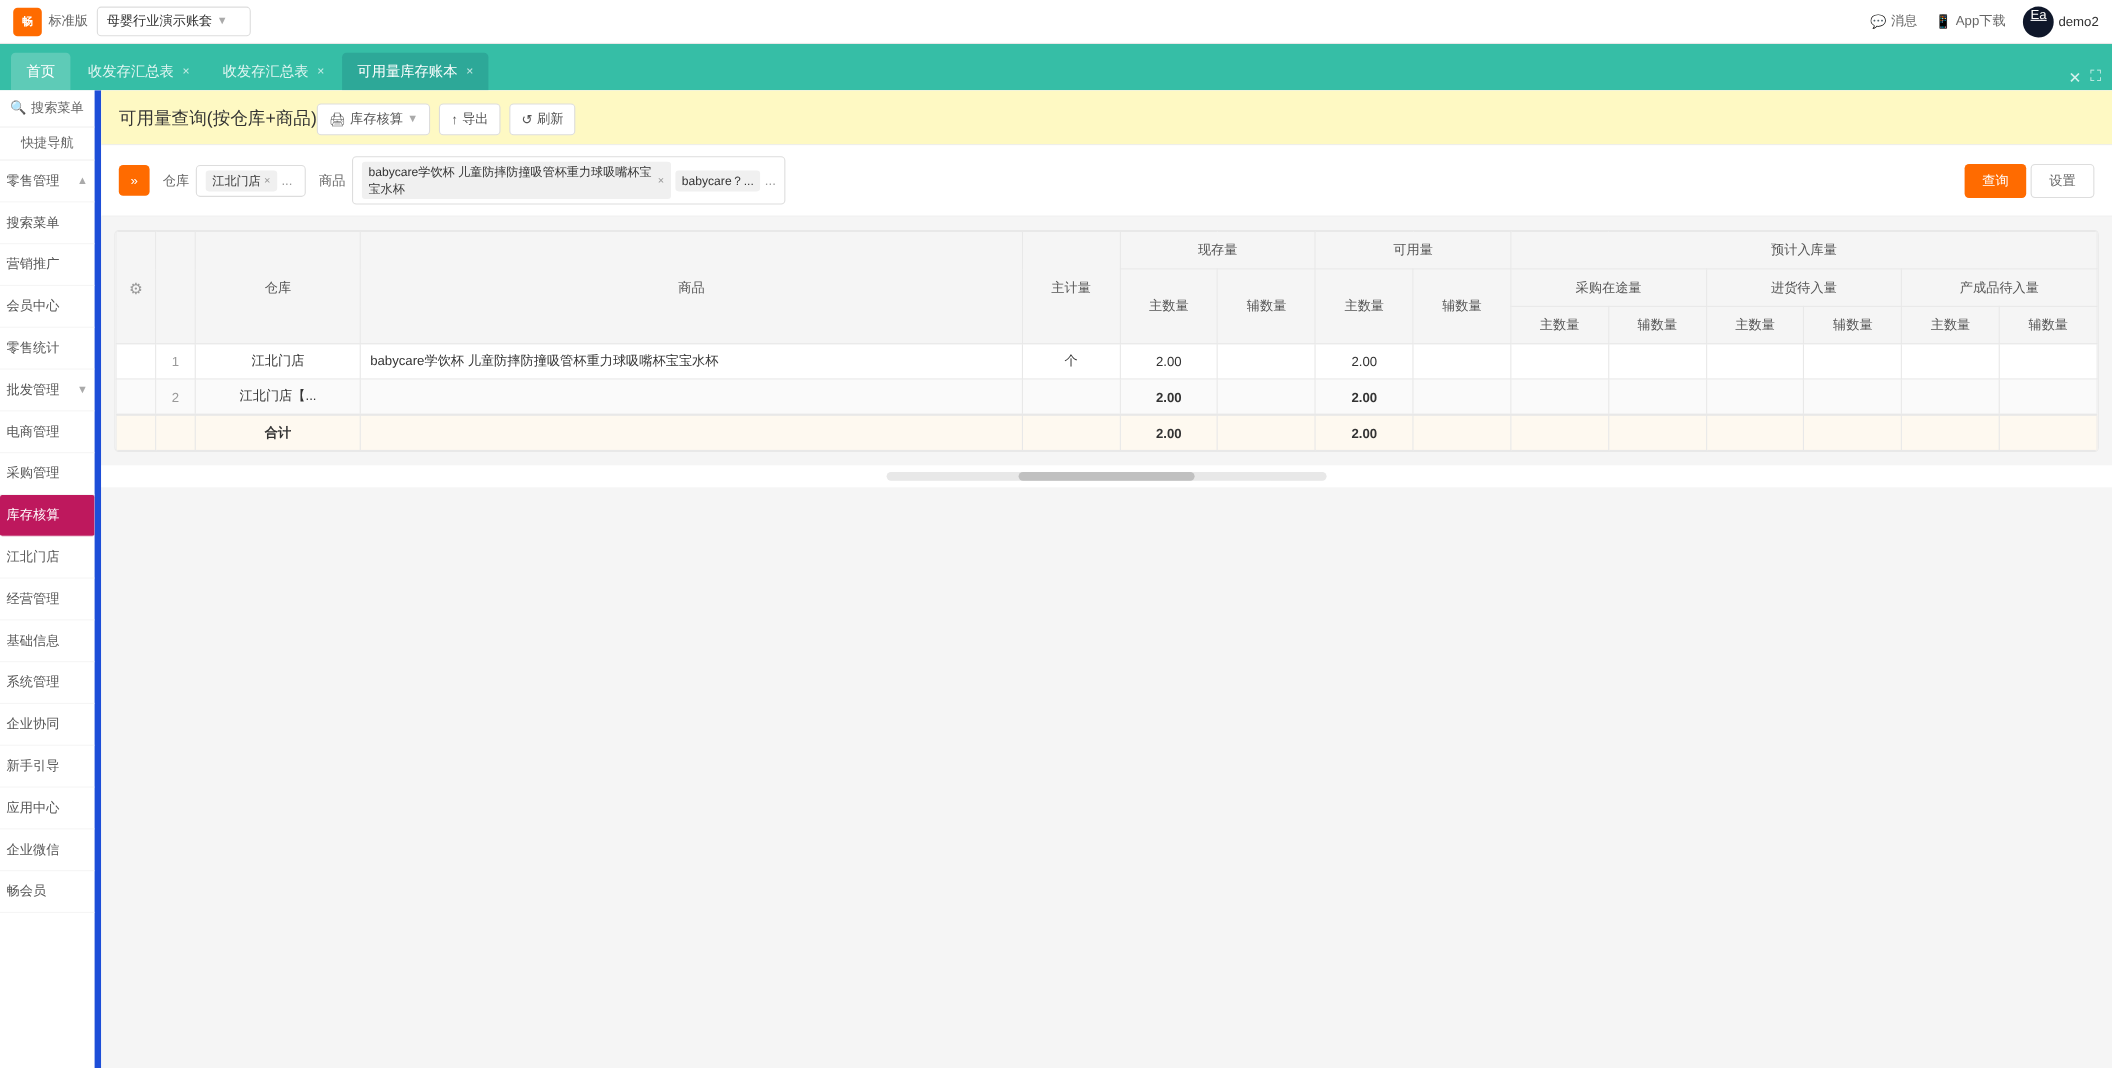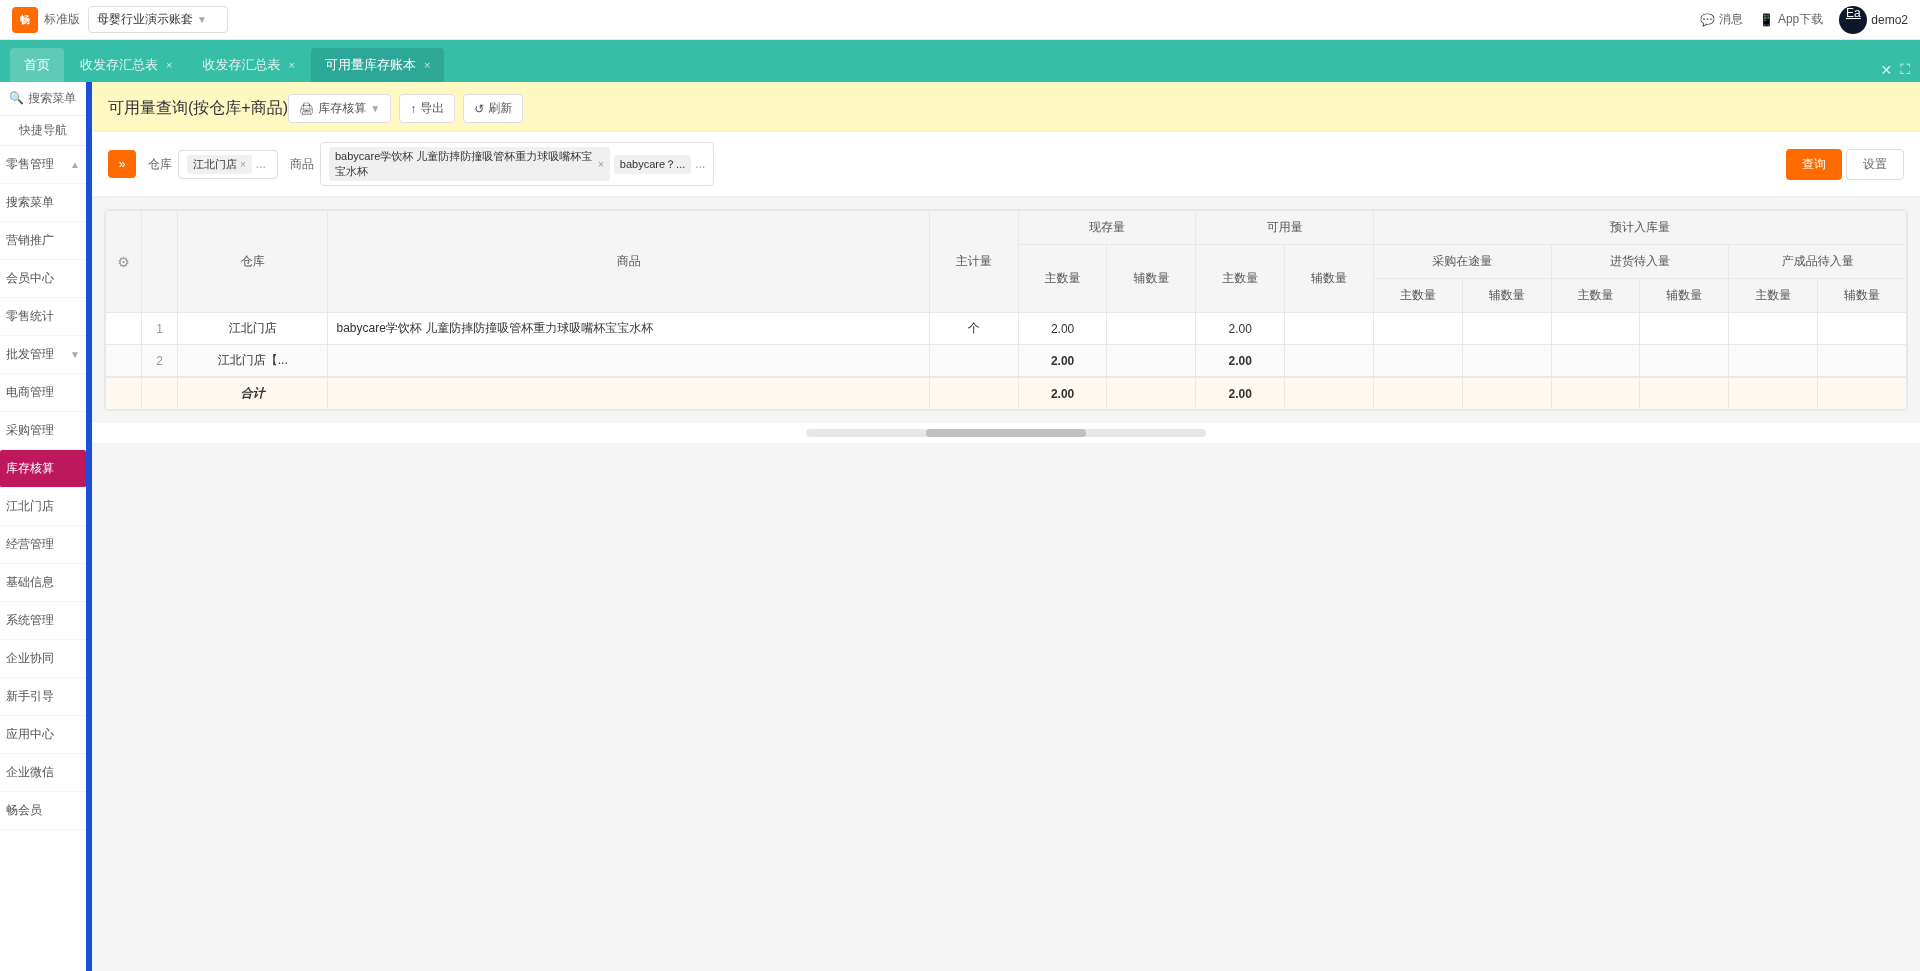--- a/index.html
+++ b/index.html
@@ -502,21 +502,21 @@
             <td></td>
             <td></td>
             <td></td>
             <td></td>
           </tr>
         </tbody>
         <tfoot>
           <tr class="table-footer">
             <td></td>
             <td></td>
-            <td style="text-align:center;font-weight:600;font-style:italic;">合计</td>
+            <td style="text-align:center;font-weight:600;">合计</td>
             <td></td>
             <td></td>
             <td style="font-weight:600;">2.00</td>
             <td></td>
             <td style="font-weight:600;">2.00</td>
             <td></td>
             <td></td>
             <td></td>
             <td></td>
             <td></td>

